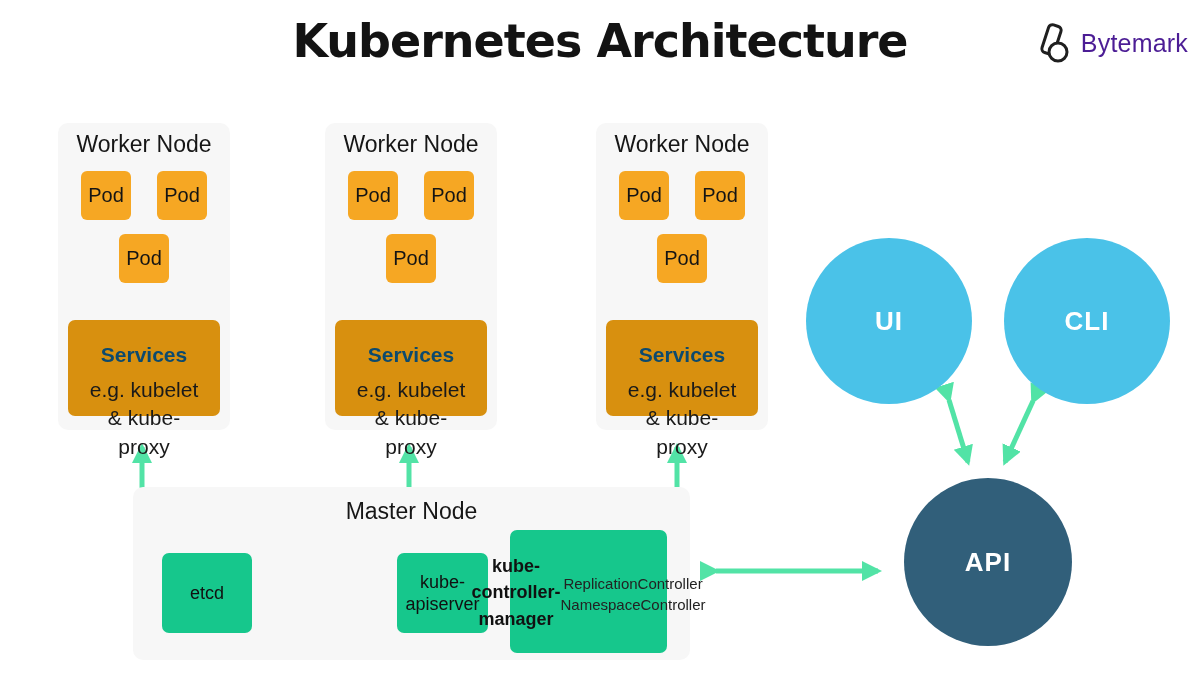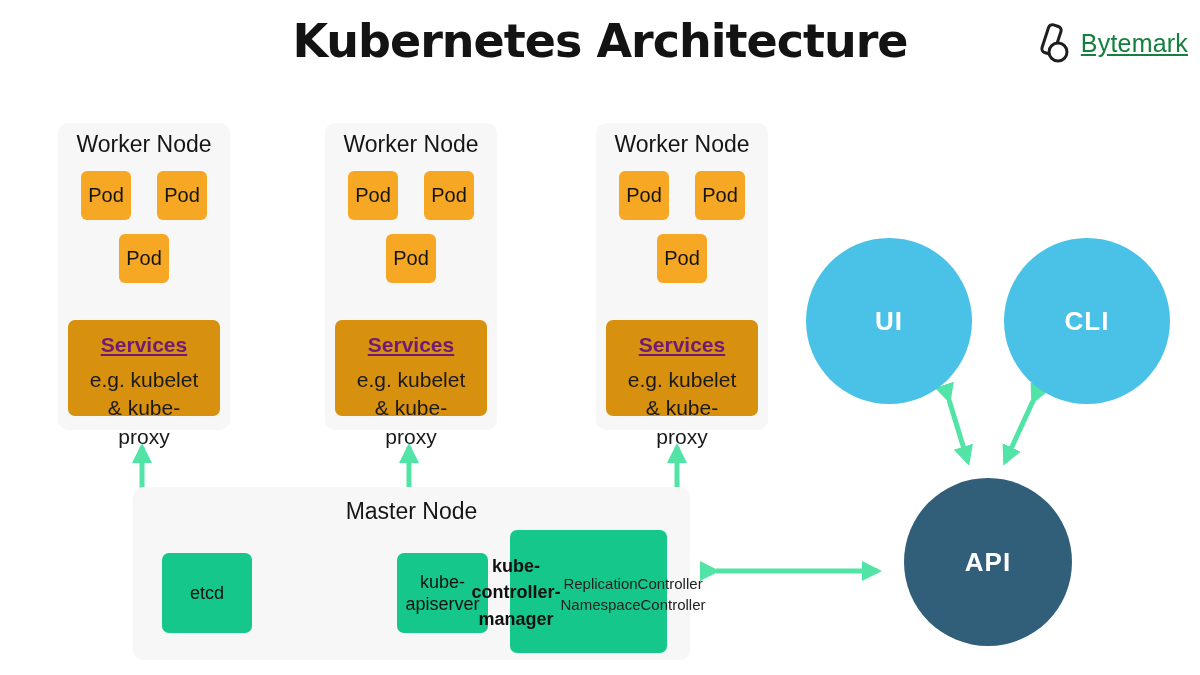--- a/index.html
+++ b/index.html
@@ -32,23 +32,22 @@
     position: absolute;
     top: 22px;
     right: 12px;
     display: flex;
     align-items: center;
     gap: 8px;
   }
   .brand-text {
     font-size: 25px;
     font-weight: 500;
-    color: #15803d;
+    color: #4c1d95;
     letter-spacing: 0.2px;
-    text-decoration: underline;
   }
 
   
   .node-box {
     position: absolute;
     background: #f7f7f7;
     border-radius: 10px;
   }
   .worker-node { width: 172px; height: 307px; top: 123px; }
   .worker-node-1 { left: 58px; }
@@ -85,25 +84,24 @@
     position: absolute;
     left: 10px;
     top: 197px;
     width: 152px;
     height: 96px;
     background: #d8900f;
     border-radius: 7px;
     text-align: center;
   }
   .services-title {
-    margin-top: 13px;
+    margin-top: 23px;
     font-size: 21px;
     font-weight: bold;
-    color: #701a75;
-    text-decoration: underline;
+    color: #0c4a6e;
   }
   .services-sub {
     margin: 9px auto 0;
     width: 120px;
     font-size: 21px;
     line-height: 1.35;
     color: #1a1a1a;
   }
 
   

